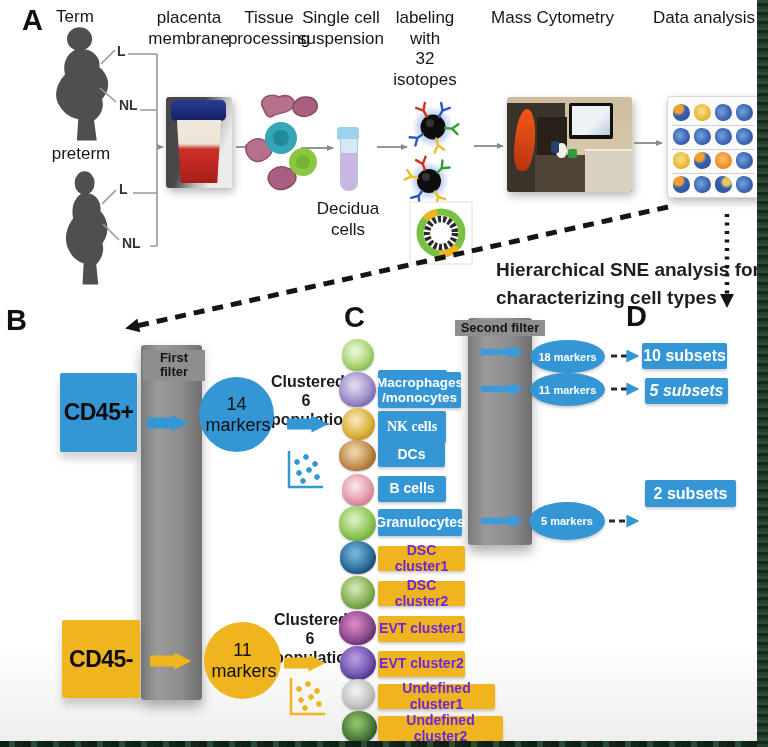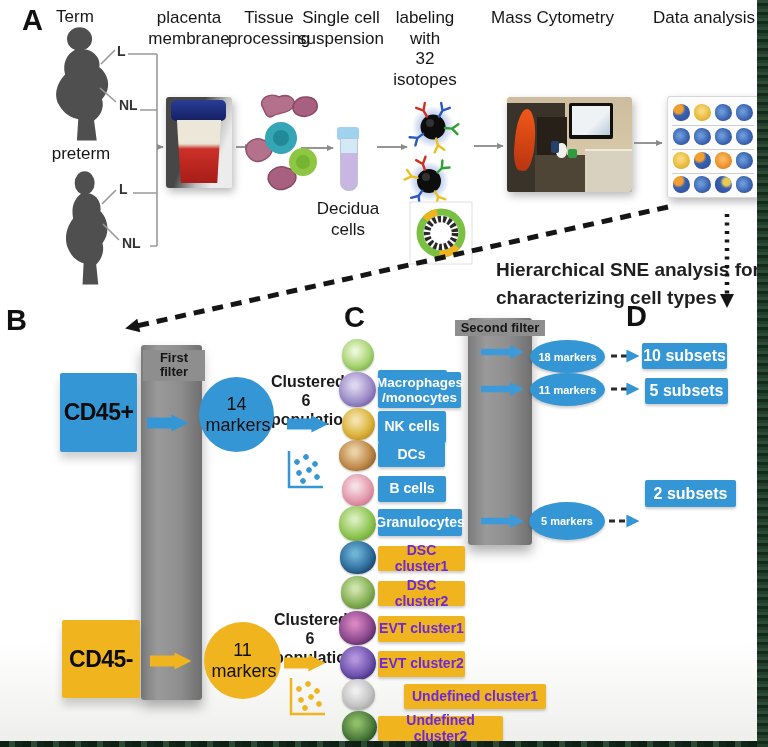--- a/index.html
+++ b/index.html
@@ -180,21 +180,21 @@
   <div class="abs filterbar z2" style="left:468px;top:318px;width:64px;height:227px;"></div>
   <div class="abs filterlabel z3" style="left:455px;top:320px;width:84px;text-align:center;">Second filter</div>
 
   <span class="abs cicon z3" style="left: 342px; top: 339px; width: 32px; height: 32px; background: radial-gradient(circle at 42% 38%, rgb(234, 246, 212) 8%, rgb(168, 212, 115) 55%, rgb(106, 162, 56) 90%);"></span>
   <div class="abs clabel cblue blue-bg z3" style="left:378px;top:342px;width:69px;height:26px;margin-top:28px;">T cells</div>
 
   <span class="abs cicon z3" style="left: 339px; top: 372px; width: 37px; height: 35px; background: radial-gradient(circle at 42% 38%, rgb(222, 214, 239) 8%, rgb(157, 140, 200) 55%, rgb(95, 77, 150) 90%);"></span>
   <div class="abs clabel cblue blue-bg z3" style="left:378px;top:372px;width:83px;height:36px;font-size:13.5px;">Macrophages /monocytes</div>
 
   <span class="abs cicon z3" style="left: 342px; top: 408px; width: 33px; height: 32px; background: radial-gradient(circle at 42% 38%, rgb(243, 227, 174) 8%, rgb(221, 179, 60) 55%, rgb(169, 127, 24) 90%);"></span>
-  <div class="abs clabel cblue blue-bg z3" style="left:378px;top:411px;width:68px;height:32px;">NK cells</div>
+  <div class="abs clabel cblue blue-bg z3" style="left:378px;top:411px;width:68px;height:32px;font-family:Liberation Serif, serif;">NK cells</div>
 
   <span class="abs cicon z3" style="left: 339px; top: 440px; width: 37px; height: 31px; background: radial-gradient(circle at 42% 38%, rgb(236, 210, 168) 8%, rgb(192, 138, 74) 55%, rgb(122, 82, 34) 90%);"></span>
   <div class="abs clabel cblue blue-bg z3" style="left:378px;top:442px;width:67px;height:25px;">DCs</div>
 
   <span class="abs cicon z3" style="left: 342px; top: 474px; width: 32px; height: 32px; background: radial-gradient(circle at 42% 38%, rgb(247, 223, 230) 8%, rgb(227, 154, 172) 55%, rgb(194, 106, 132) 90%);"></span>
   <div class="abs clabel cblue blue-bg z3" style="left:378px;top:476px;width:68px;height:26px;">B cells</div>
 
   <span class="abs cicon z3" style="left: 339px; top: 506px; width: 37px; height: 35px; background: radial-gradient(circle at 42% 38%, rgb(215, 237, 187) 8%, rgb(143, 198, 83) 55%, rgb(93, 148, 48) 90%);"></span>
   <div class="abs clabel cblue blue-bg z3" style="left:378px;top:509px;width:84px;height:27px;">Granulocytes</div>
 
@@ -204,31 +204,31 @@
   <span class="abs cicon z3" style="left: 341px; top: 576px; width: 34px; height: 33px; background: radial-gradient(circle at 42% 38%, rgb(207, 228, 173) 8%, rgb(133, 176, 84) 55%, rgb(79, 124, 44) 90%);"></span>
   <div class="abs clabel cyellow yellow-bg z3" style="left:378px;top:581px;width:87px;height:25px;">DSC cluster2</div>
 
   <span class="abs cicon z3" style="left: 339px; top: 611px; width: 37px; height: 34px; background: radial-gradient(circle at 42% 38%, rgb(214, 133, 192) 8%, rgb(143, 74, 143) 55%, rgb(57, 26, 71) 90%);"></span>
   <div class="abs clabel cyellow yellow-bg z3" style="left:378px;top:616px;width:87px;height:26px;">EVT cluster1</div>
 
   <span class="abs cicon z3" style="left: 340px; top: 646px; width: 36px; height: 34px; background: radial-gradient(circle at 42% 38%, rgb(180, 148, 221) 8%, rgb(111, 84, 174) 55%, rgb(42, 21, 96) 90%);"></span>
   <div class="abs clabel cyellow yellow-bg z3" style="left:378px;top:651px;width:87px;height:26px;">EVT cluster2</div>
 
   <span class="abs cicon z3" style="left: 342px; top: 679px; width: 33px; height: 31px; background: radial-gradient(circle at 42% 38%, rgb(239, 239, 239) 8%, rgb(196, 196, 196) 55%, rgb(151, 151, 151) 90%);"></span>
-  <div class="abs clabel cyellow yellow-bg z3" style="left:378px;top:684px;width:142px;height:25px;margin-left:26px;">Undefined cluster1</div>
+  <div class="abs clabel cyellow yellow-bg z3" style="left:378px;top:684px;width:117px;height:25px;">Undefined cluster1</div>
 
   <span class="abs cicon z3" style="left: 342px; top: 711px; width: 35px; height: 32px; background: radial-gradient(circle at 42% 38%, rgb(143, 192, 104) 8%, rgb(76, 124, 60) 55%, rgb(28, 58, 22) 90%);"></span>
   <div class="abs clabel cyellow yellow-bg z3" style="left:378px;top:716px;width:125px;height:25px;">Undefined cluster2</div>
 
   <div class="abs panel-letter" style="left:626px;top:300px;">D</div>
   <div class="abs ellipse blue-bg z3" style="left:530px;top:340px;width:75px;height:33px;">18 markers</div>
   <div class="abs ellipse blue-bg z3" style="left:530px;top:373px;width:75px;height:33px;">11 markers</div>
   <div class="abs ellipse blue-bg z3" style="left:529px;top:502px;width:76px;height:38px;">5 markers</div>
   <div class="abs subsetbox blue-bg z3" style="left:642px;top:343px;width:85px;height:26px;">10 subsets</div>
-  <div class="abs subsetbox blue-bg z3" style="left:645px;top:378px;width:83px;height:26px;">5 subsets</div>
+  <div class="abs subsetbox blue-bg z3" style="left:645px;top:378px;width:83px;height:26px;font-style:italic;">5 subsets</div>
   <div class="abs subsetbox blue-bg z3" style="left:645px;top:480px;width:91px;height:27px;">2 subsets</div>
 
   <svg class="overlay" width="768" height="747" viewBox="0 0 768 747">
     <defs>
       <marker id="mGray" viewBox="0 0 10 10" refX="8" refY="5" markerWidth="8" markerHeight="8" orient="auto" markerUnits="userSpaceOnUse">
           <path d="M0,1 L9,5 L0,9 Z" fill="#8a8a8a"></path>
         </marker>
       <marker id="mBlue" viewBox="0 0 10 10" refX="1.5" refY="5" markerWidth="17" markerHeight="19" orient="auto" markerUnits="userSpaceOnUse">
           <path d="M0,0 L10,5 L0,10 Z" fill="#3596d5"></path>
         </marker>

